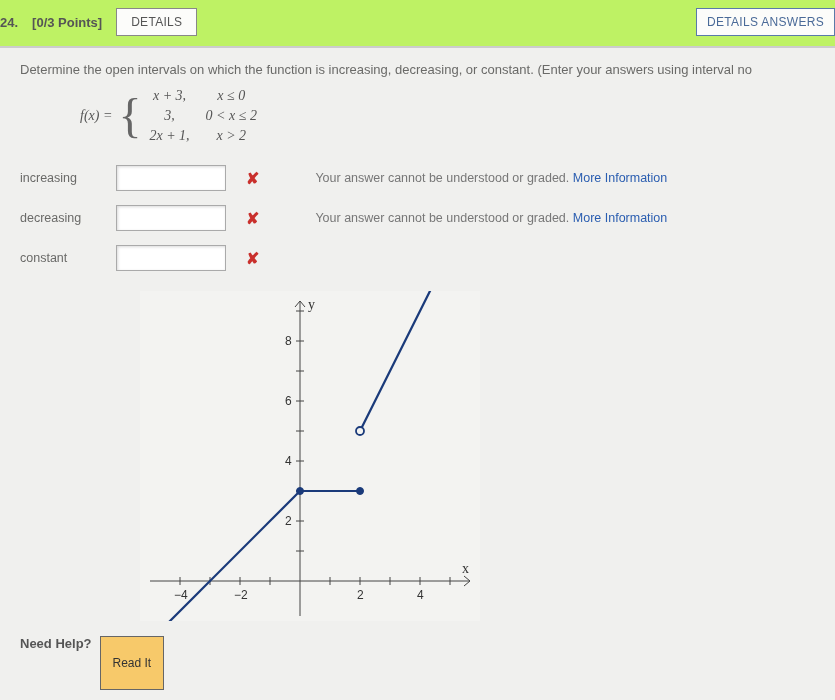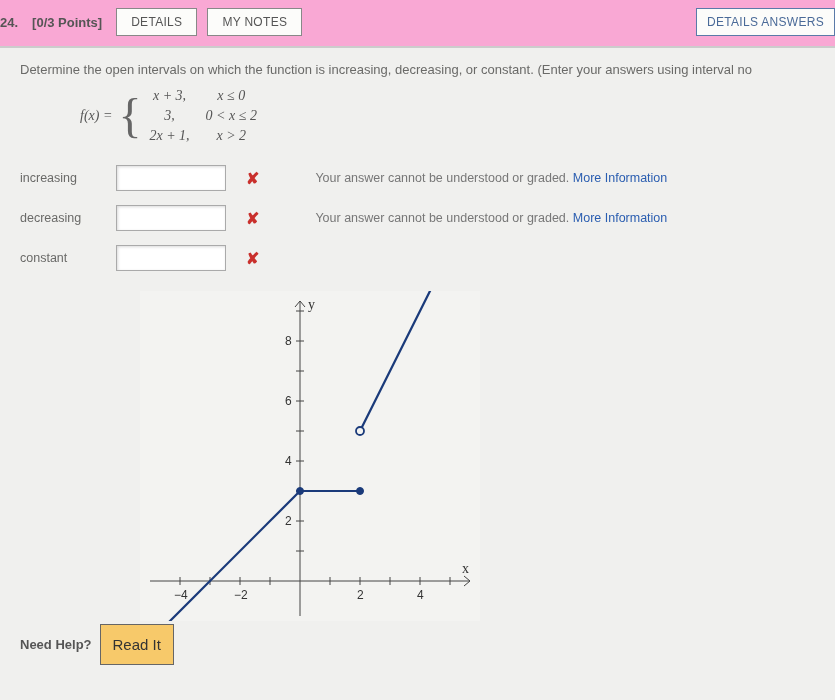--- a/index.html
+++ b/index.html
@@ -11,21 +11,21 @@
       overflow: hidden;
       font-size: 13px;
       color: #333;
     }
     .header {
       display: flex;
       align-items: center;
       gap: 10px;
       padding: 8px 0 10px 0;
       border-bottom: 2px solid #ccc;
-      background: #f9a8d4;
+      background: #bef264;
     }
     .points {
       font-weight: bold;
       color: #555;
       margin-right: 4px;
     }
     .btn-outline {
       border: 1px solid #888;
       background: #fcfcfa;
       padding: 6px 14px;
@@ -107,39 +107,38 @@
     .more-info { color: #2a5db0; cursor: pointer; }
     .graph-wrap { margin-left: 120px; margin-top: 6px; }
     svg.graph { background: #f3f3f1; }
     .axis { stroke: #444; stroke-width: 1; }
     .tick { stroke: #444; stroke-width: 1; }
     .plot-line { stroke: #1a3a7a; stroke-width: 2.2; fill: none; }
     .pt-closed { fill: #1a3a7a; stroke: #1a3a7a; }
     .pt-open { fill: #f3f3f1; stroke: #1a3a7a; stroke-width: 1.8; }
     .axis-label { font-family: 'Times New Roman', serif; font-size: 14px; fill: #333; }
     .tick-label { font-family: Arial, sans-serif; font-size: 12px; fill: #333; }
-    .help-row { display: flex; align-items: center; gap: 8px; }
+    .help-row { margin-top: 12px; display: flex; align-items: flex-start; gap: 8px; }
     .help-label { font-weight: bold; color: #555; font-size: 13px; }
     .read-it {
       background: #f7c96a;
       border: 1px solid #666;
-      padding: 11px 12px;
-      font-size: 15px;
+      padding: 19px 12px;
+      font-size: 12px;
       color: #333;
       cursor: pointer;
     }
   </style>
 </head>
 <body>
 
 <div class="header">
   <span class="points">24.</span>
   <span class="points">[0/3 Points]</span>
   <button class="btn-outline">DETAILS</button>
-  <button class="btn-outline">MY NOTES</button>
   <button class="btn-outline btn-prev">DETAILS ANSWERS</button>
 </div>
 
 <div class="content">
   <div class="instruction">Determine the open intervals on which the function is increasing, decreasing, or constant. (Enter your answers using interval no</div>
 
   <div class="func-block">
     <span>f(x) =</span>
     <span class="brace">{</span>
     <div class="pieces">

